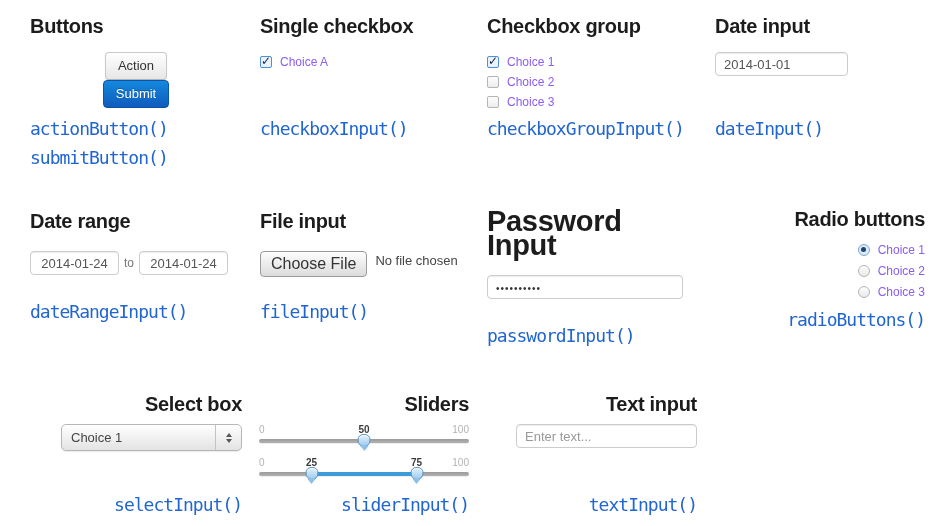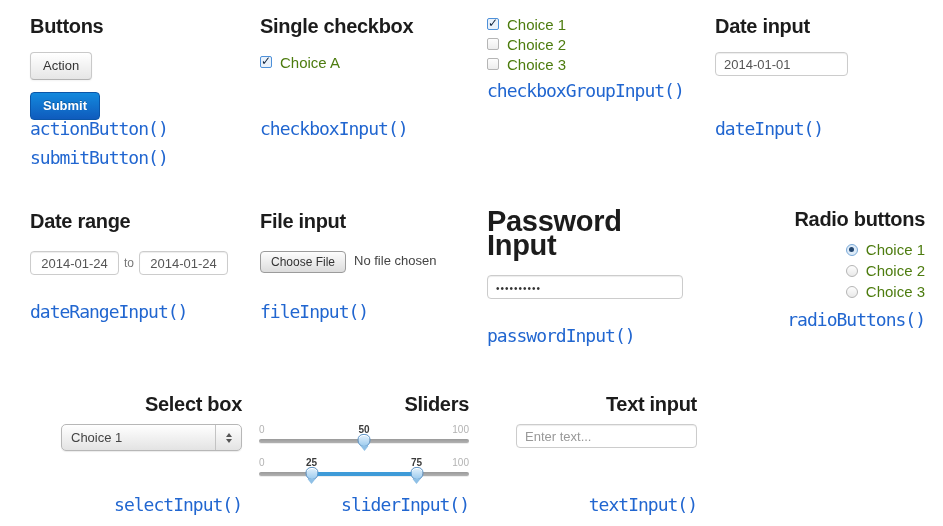--- a/index.html
+++ b/index.html
@@ -22,47 +22,47 @@
   .title.big{font-size:29px;}
   .widget-zone{margin-top:14px;}
   .r1 .widget-zone{height:62px;}
   .r2 .widget-zone{margin-top:18px;height:46px;}
   .r3 .widget-zone{margin-top:8px;height:66px;}
   .code{font-family:"DejaVu Sans Mono","Liberation Mono",monospace;font-size:18px;line-height:29px;color:var(--code-blue);letter-spacing:-1px;white-space:nowrap;}
 
   
   .btn{display:inline-block;font-family:inherit;font-size:13px;line-height:16px;padding:5px 12px;border-radius:4px;cursor:pointer;}
   .btn-default{color:#333;border:1px solid #c9c9c9;border-bottom-color:#b3b3b3;background:linear-gradient(#ffffff,#e6e6e6);box-shadow:inset 0 1px 0 rgba(255,255,255,.3),0 1px 2px rgba(0,0,0,.05);}
-  .btn-primary{color:#fff;border:1px solid #0a55a8;background:linear-gradient(var(--submit-top),var(--submit-bottom));text-shadow:0 -1px 0 rgba(0,0,0,.25);margin-top:12px;font-weight:bold;}
-  .stack{display:flex;flex-direction:column;align-items:flex-start;}
+  .btn-primary{color:#fff;border:1px solid #0a55a8;background:linear-gradient(var(--submit-top),var(--submit-bottom));text-shadow:0 -1px 0 rgba(0,0,0,.25);margin-top:0;}
+  .stack{display:flex;flex-direction:column;align-items:center;}
 
   
   .opt-row{display:flex;align-items:center;height:20px;}
   .cbox{width:12px;height:12px;border-radius:2px;border:1px solid #b5b5b5;background:linear-gradient(#fdfdfd,#ededed);display:inline-flex;align-items:center;justify-content:center;flex:0 0 auto;}
   .cbox.checked{border-color:#4d90d9;background:#eaf2fb;}
   .cbox .mark{font-size:12px;line-height:10px;font-weight:bold;color:#10233c;transform:translateY(-1px);}
-  .opt-label{margin-left:8px;font-size:15px;color:#4d7c0f;}
+  .opt-label{margin-left:8px;font-size:12px;color:#8b5cf6;}
   .radio{width:12px;height:12px;border-radius:50%;border:1px solid #b5b5b5;background:linear-gradient(#fdfdfd,#e9e9e9);display:inline-flex;align-items:center;justify-content:center;flex:0 0 auto;}
   .radio.selected{border-color:#7aa9d8;background:#ddebf8;}
   .radio .dot{width:5px;height:5px;border-radius:50%;background:#22456f;}
   .r3 .opt-row{height:21px;}
 
   
   .tin{font-family:inherit;font-size:13px;color:#555;border:1px solid #ccc;border-radius:4px;background:#fff;box-shadow:inset 0 1px 1px rgba(0,0,0,.075);padding:3px 8px;height:24px;outline:none;}
   .date-single{width:133px;}
   .range-wrap{display:flex;align-items:center;}
   .date-range-in{width:89px;text-align:center;}
   .to-label{font-size:12px;color:#777;margin:0 5px 0;}
   .pwd{width:196px;font-size:10px;letter-spacing:1px;color:#333;padding-top:6px;}
   .txt{width:181px;}
   .txt::placeholder{color:#999;opacity:1;}
 
   
   .file-wrap{display:flex;align-items:flex-start;}
-  .file-btn{font-family:inherit;font-size:12px;color:#333;padding:3px 10px;border:1px solid #9b9b9b;border-radius:4px;background:linear-gradient(#fdfdfd,#dcdcdc);cursor:pointer;}
+  .file-btn{font-family:inherit;font-size:16px;color:#333;padding:3px 10px;border:1px solid #9b9b9b;border-radius:4px;background:linear-gradient(#fdfdfd,#dcdcdc);cursor:pointer;}
   .file-status{font-size:13px;color:#444;margin:2px 0 0 8px;}
 
   
   .num-wrap{position:relative;width:181px;}
   .num-in{width:100%;padding-right:24px;}
   .spinner{position:absolute;right:5px;top:4px;width:13px;height:17px;border:1px solid #bbb;border-radius:3px;background:linear-gradient(#fff,#e9e9e9);display:flex;flex-direction:column;align-items:center;justify-content:center;gap:2px;cursor:pointer;}
   .tri-up{width:0;height:0;border-left:3px solid transparent;border-right:3px solid transparent;border-bottom:4px solid #555;}
   .tri-down{width:0;height:0;border-left:3px solid transparent;border-right:3px solid transparent;border-top:4px solid #555;}
 
   
@@ -106,20 +106,21 @@
           <span class="cbox checked">
               <span class="mark">✓</span>
             </span>
           <span class="opt-label">Choice A</span>
         </div>
       </div>
       <div class="code">checkboxInput()</div>
     </div>
 
     <div class="cell r1">
+      <h4 class="title">Checkbox group</h4>
       <div class="widget-zone">
         <div class="opt-row">
           <span class="cbox checked">
               <span class="mark">✓</span>
             </span>
           <span class="opt-label">Choice 1</span>
         </div>
         <div class="opt-row">
           <span class="cbox"></span>
           <span class="opt-label">Choice 2</span>

